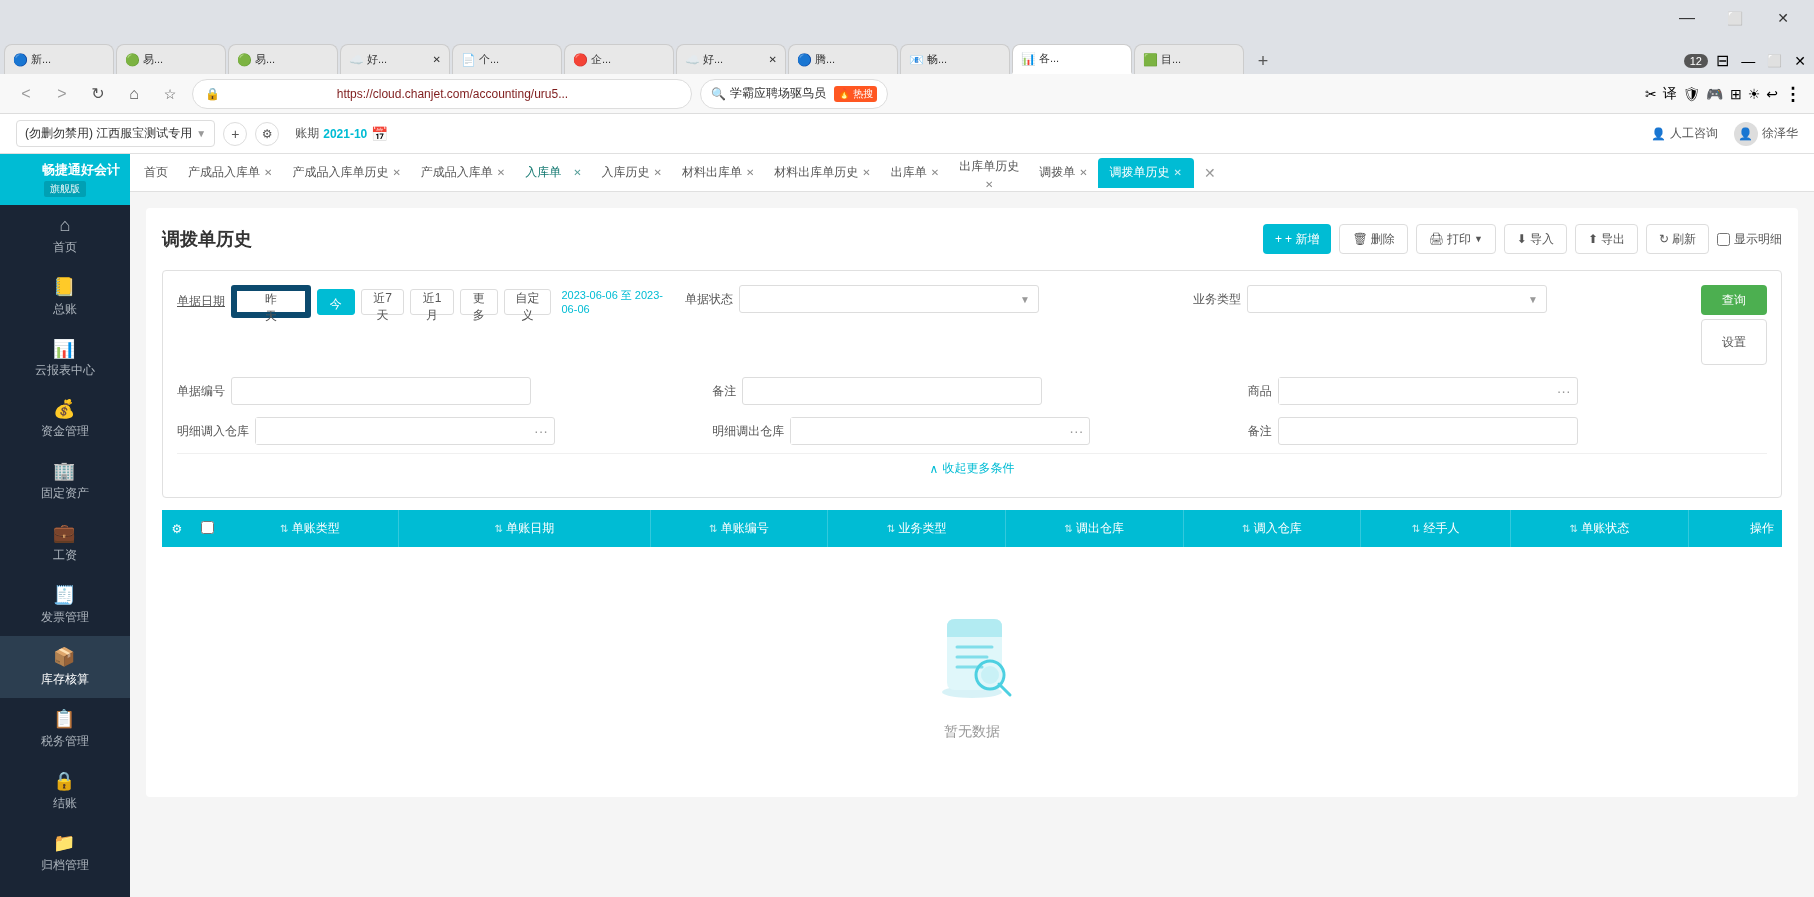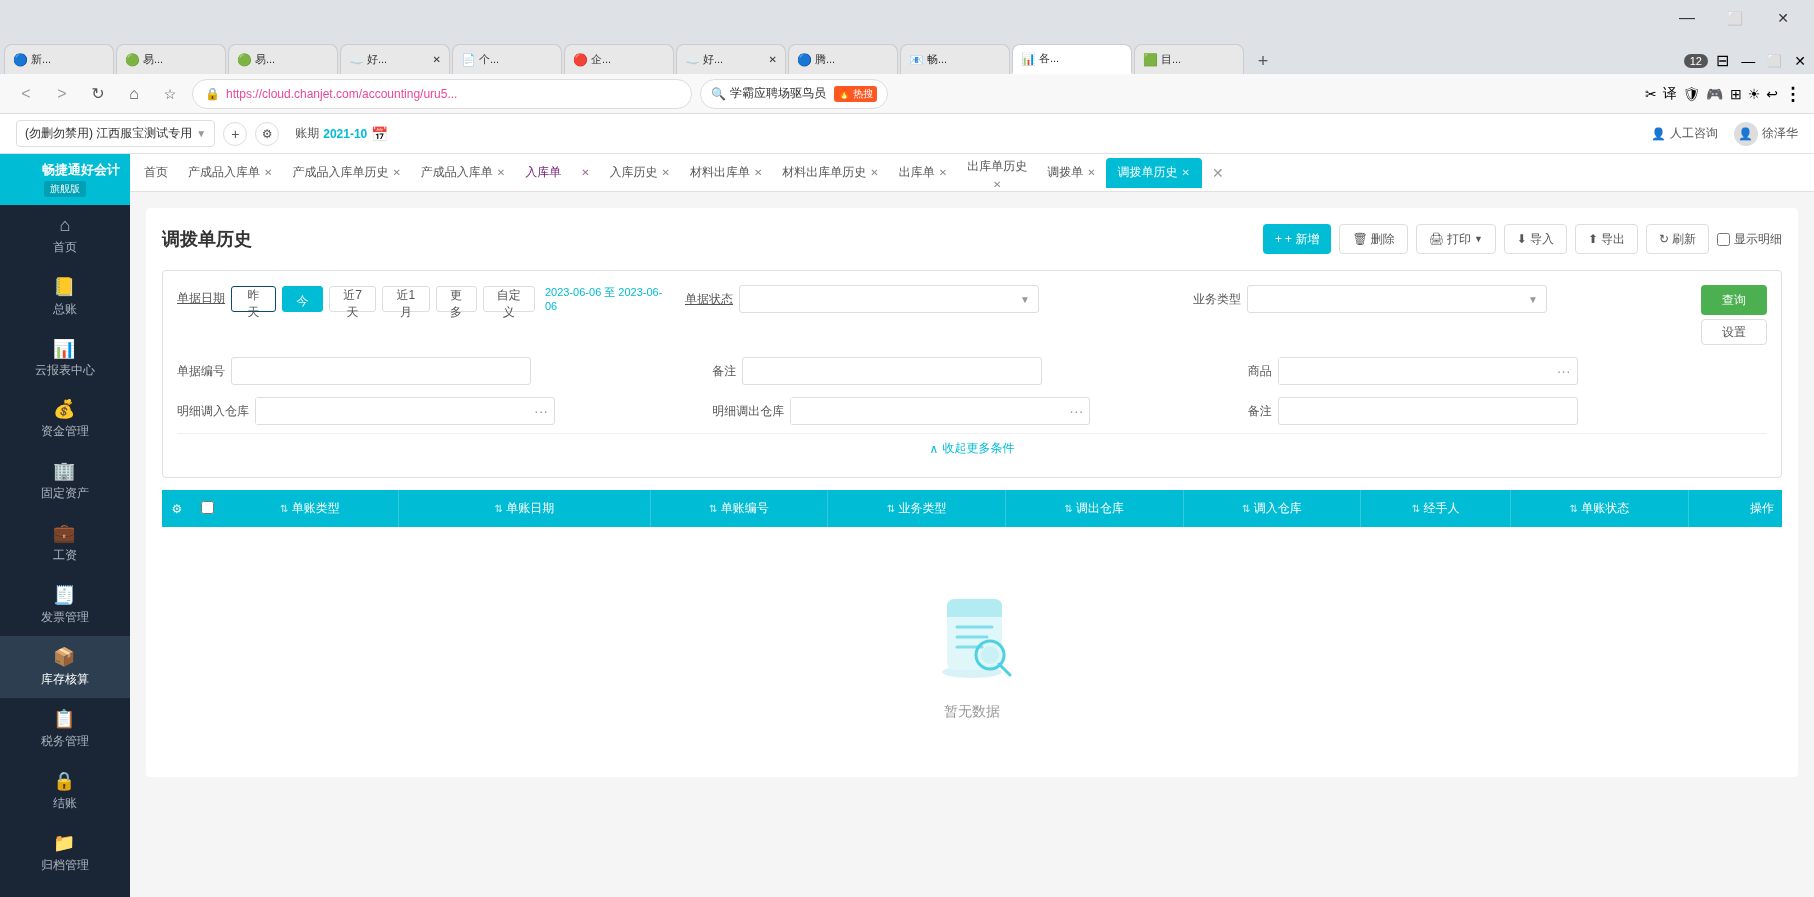--- a/index.html
+++ b/index.html
@@ -76,21 +76,21 @@
 </div>
 
 <div style="height:40px;background:#f8f8f8;border-bottom:1px solid #ddd;display:flex;align-items:center;padding:0 12px;gap:8px;">
   <button style="width:28px;height:28px;border:none;background:transparent;cursor:pointer;border-radius:50%;font-size:16px;color:#999;">&lt;</button>
   <button style="width:28px;height:28px;border:none;background:transparent;cursor:pointer;border-radius:50%;font-size:16px;color:#999;">&gt;</button>
   <button style="width:28px;height:28px;border:none;background:transparent;cursor:pointer;border-radius:50%;font-size:16px;color:#555;">↻</button>
   <button style="width:28px;height:28px;border:none;background:transparent;cursor:pointer;border-radius:50%;font-size:16px;color:#555;">⌂</button>
   <button style="width:28px;height:28px;border:none;background:transparent;cursor:pointer;border-radius:50%;font-size:14px;color:#555;">☆</button>
   <div style="flex:1;max-width:500px;height:30px;background:#fff;border:1px solid #ddd;border-radius:15px;display:flex;align-items:center;padding:0 12px;gap:6px;">
     <span style="color:#4caf50;font-size:12px;">🔒</span>
-    <input style="border: none; outline: none; font-size: 12px; color: #ec4899; flex: 1 1 0%; background: transparent;" value="https://cloud.chanjet.com/accounting/uru5...">
+    <input style="border: none; outline: none; font-size: 12px; color: #7f1d1d; flex: 1 1 0%; background: transparent; text-align: center;" value="https://cloud.chanjet.com/accounting/uru5...">
   </div>
   <div style="display:flex;align-items:center;gap:4px;border:1px solid #ddd;border-radius:15px;padding:0 10px;height:30px;background:#fff;">
     <span style="font-size:12px;color:#555;">🔍</span>
     <span style="font-size:12px;color:#333;">学霸应聘场驱鸟员</span>
     <span style="background:#ff5722;color:#fff;font-size:10px;padding:1px 4px;border-radius:3px;margin-left:4px;">🔥 热搜</span>
   </div>
   <div style="display:flex;align-items:center;gap:6px;margin-left:auto;">
     <button style="border:none;background:transparent;cursor:pointer;font-size:14px;">✂</button>
     <button style="border:none;background:transparent;cursor:pointer;font-size:14px;">译</button>
     <button style="border:none;background:transparent;cursor:pointer;font-size:14px;">🛡</button>
@@ -198,21 +198,21 @@
           <span style="font-size:10px;cursor:pointer;opacity:0.7;">✕</span>
         </div>
         <div style="height:30px;padding:0 10px;display:inline-flex;align-items:center;gap:4px;font-size:12px;color:#555;cursor:pointer;white-space:nowrap;">
           <span>产成品入库单历史</span>
           <span style="font-size:10px;cursor:pointer;opacity:0.7;">✕</span>
         </div>
         <div style="height:30px;padding:0 10px;display:inline-flex;align-items:center;gap:4px;font-size:12px;color:#555;cursor:pointer;white-space:nowrap;">
           <span>产成品入库单</span>
           <span style="font-size:10px;cursor:pointer;opacity:0.7;">✕</span>
         </div>
-        <div style="height:30px;padding:0 10px;display:inline-flex;align-items:center;gap:20px;font-size:12px;color:#701a75;cursor:pointer;white-space:nowrap;">
+        <div style="height:30px;padding:0 10px;display:inline-flex;align-items:center;gap:12px;font-size:12px;color:#0f766e;cursor:pointer;white-space:nowrap;">
           <span>入库单</span>
           <span style="font-size:10px;cursor:pointer;opacity:0.7;">✕</span>
         </div>
         <div style="height:30px;padding:0 10px;display:inline-flex;align-items:center;gap:4px;font-size:12px;color:#555;cursor:pointer;white-space:nowrap;">
           <span>入库历史</span>
           <span style="font-size:10px;cursor:pointer;opacity:0.7;">✕</span>
         </div>
         <div style="height:30px;padding:0 10px;display:inline-flex;align-items:center;gap:4px;font-size:12px;color:#555;cursor:pointer;white-space:nowrap;">
           <span>材料出库单</span>
           <span style="font-size:10px;cursor:pointer;opacity:0.7;">✕</span>
@@ -277,48 +277,48 @@
               </label>
             </div>
           </div>
 
           <div style="border:1px solid #e0e0e0;border-radius:4px;padding:14px;margin-bottom:12px;">
 
             <div style="display:flex;align-items:flex-start;gap:16px;margin-bottom:12px;">
 
               <div style="display:flex;align-items:center;gap:6px;flex:1;">
                 <span style="font-size:12px;color:#555;white-space:nowrap;text-decoration:underline;">单据日期</span>
-                <button style="height:26px;padding:0 10px;border:1px solid #0c4a6e;background:#fff;border-radius:3px;cursor:pointer;font-size:12px;color:#555;">昨天</button>
+                <button style="height:33px;padding:0 24px;border:6px solid #0c4a6e;background:#fff;border-radius:3px;cursor:pointer;font-size:12px;color:#555;">昨天</button>
                 <button style="height:26px;padding:6px 8px;border:1px solid #00bcd4;background:#00bcd4;border-radius:3px;cursor:pointer;font-size:12px;color:#fff;">今天</button>
                 <button style="height:26px;padding:0 8px;border:1px solid #ddd;background:#fff;border-radius:3px;cursor:pointer;font-size:12px;color:#555;">近7天</button>
                 <button style="height:26px;padding:0 8px;border:1px solid #ddd;background:#fff;border-radius:3px;cursor:pointer;font-size:12px;color:#555;">近1月</button>
                 <button style="height:26px;padding:0 8px;border:1px solid #ddd;background:#fff;border-radius:3px;cursor:pointer;font-size:12px;color:#555;">更多</button>
                 <button style="height:26px;padding:0 8px;border:1px solid #ddd;background:#fff;border-radius:3px;cursor:pointer;font-size:12px;color:#555;">自定义</button>
                 <span style="font-size:11px;color:#00bcd4;margin-left:4px;">2023-06-06 至 2023-06-06</span>
               </div>
 
               <div style="display:flex;align-items:center;gap:6px;flex:1;">
-                <span style="font-size:12px;color:#555;white-space:nowrap;text-decoration:underline;">单据状态</span>
+                <span style="font-size:12px;color:#555;white-space:nowrap;">单据状态</span>
                 <div style="flex:1;max-width:300px;height:28px;border:1px solid #ddd;border-radius:3px;padding:0 8px;font-size:12px;color:#333;background:#fff;cursor:pointer;display:flex;align-items:center;justify-content:space-between;">
                   <span></span>
                   <span style="font-size:10px;color:#999;">▼</span>
                 </div>
               </div>
 
               <div style="display:flex;align-items:center;gap:6px;flex:1;">
                 <span style="font-size:12px;color:#555;white-space:nowrap;">业务类型</span>
                 <div style="flex:1;max-width:300px;height:28px;border:1px solid #ddd;border-radius:3px;padding:0 8px;font-size:12px;color:#333;background:#fff;cursor:pointer;display:flex;align-items:center;justify-content:space-between;">
                   <span></span>
                   <span style="font-size:10px;color:#999;">▼</span>
                 </div>
               </div>
 
               <div style="display:flex;flex-direction:column;gap:4px;">
                 <button style="height:30px;padding:0 20px;border:none;border-radius:4px;cursor:pointer;font-size:12px;background:#4caf50;color:#fff;">查询</button>
-                <button style="height:26px;padding:0 20px;border:1px solid #ddd;border-radius:4px;cursor:pointer;font-size:12px;background:#fff;color:#555;">设置</button>
+                <button style="height:46px;padding:0 20px;border:1px solid #ddd;border-radius:4px;cursor:pointer;font-size:12px;background:#fff;color:#555;">设置</button>
               </div>
             </div>
 
             <div style="display:flex;align-items:center;gap:16px;margin-bottom:12px;">
 
               <div style="display:flex;align-items:center;gap:6px;flex:1;">
                 <span style="font-size:12px;color:#555;white-space:nowrap;">单据编号</span>
                 <input type="text" style="flex: 1 1 0%; max-width: 300px; height: 28px; border: 1px solid rgb(221, 221, 221); border-radius: 3px; padding: 0px 8px; font-size: 12px; color: rgb(51, 51, 51);">
               </div>
 

